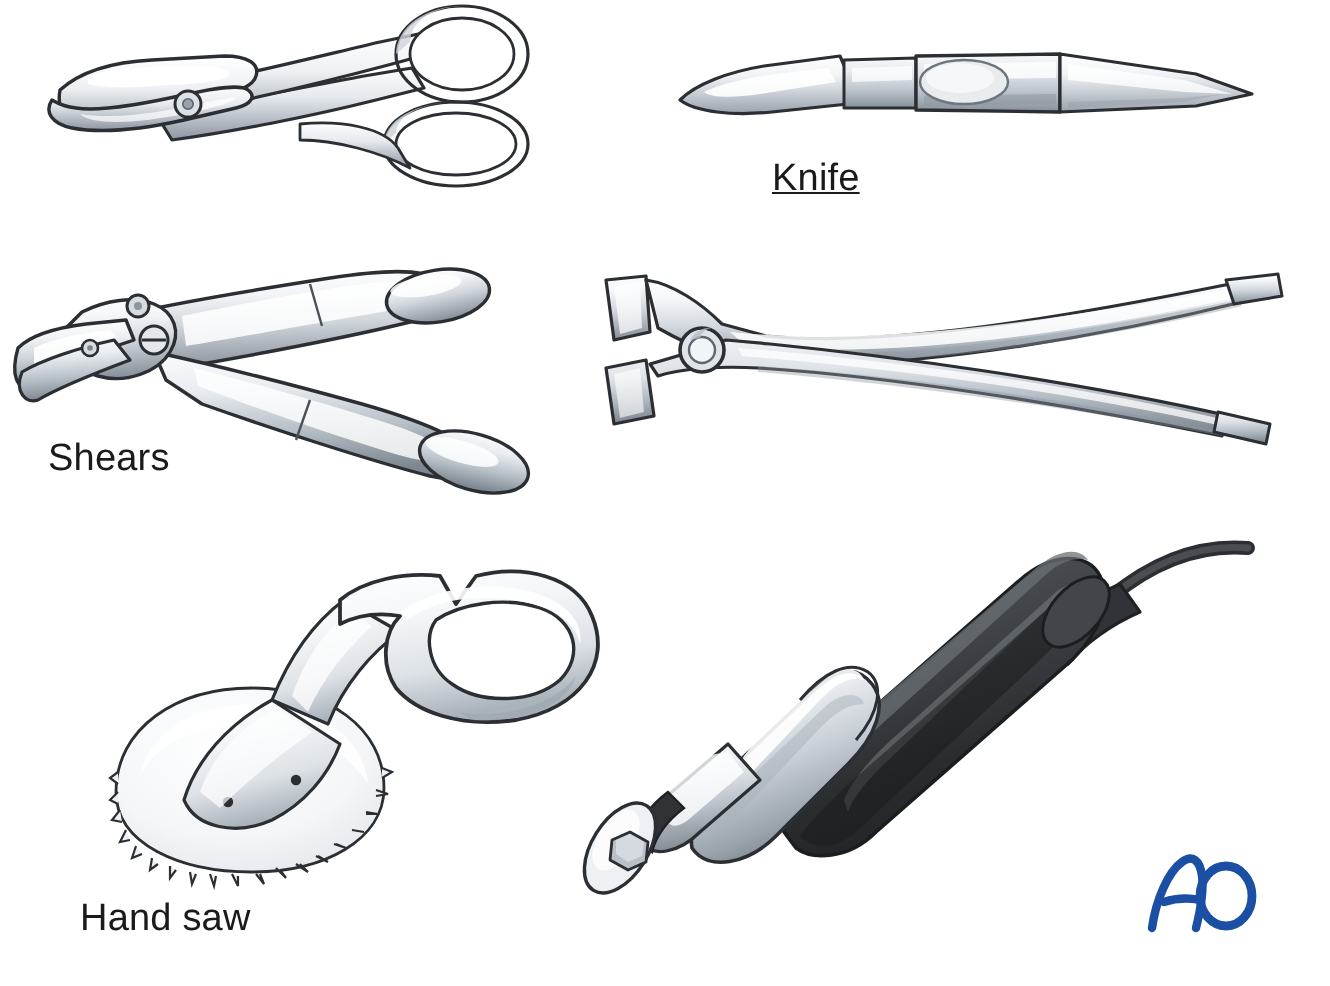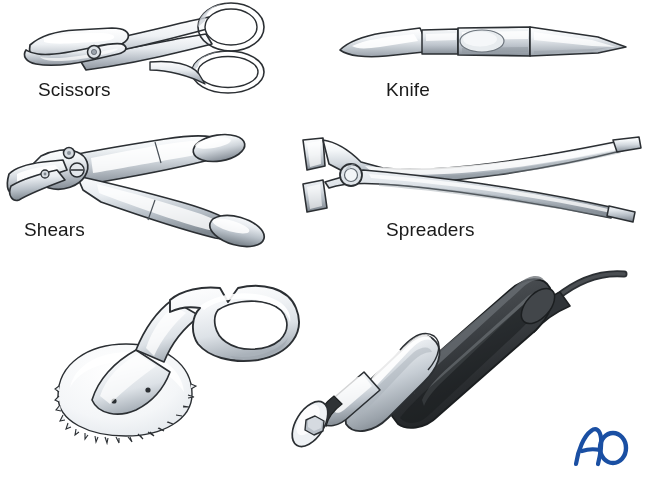--- a/index.html
+++ b/index.html
@@ -77,21 +77,20 @@
       <path d="M44,38 C56,34 76,33 98,33 C110,33 116,35 114,38 C112,41 96,42 78,43 C62,44 50,44 44,42 Z" fill="#ffffff" opacity="0.95"></path>
 
       <path d="M26,50 C22,56 26,62 36,64 C52,67 74,64 92,60 L118,54 C126,52 128,48 124,45
                C120,42 108,44 94,47 C72,52 50,56 38,54 C30,53 28,51 26,50 Z" fill="url(#mg1)" stroke="#2b2f33" stroke-width="1.7" stroke-linejoin="round"></path>
       <path d="M40,57 C58,60 82,56 104,51 C114,49 118,48 118,49 C116,52 96,57 74,60 C56,62 44,61 40,57 Z" fill="#ffffff" opacity="0.7"></path>
 
       <circle cx="94" cy="52" r="6.5" fill="#dde2e7" stroke="#2b2f33" stroke-width="1.5"></circle>
       <circle cx="94" cy="52" r="2.6" fill="#9aa2ab" stroke="#5e656d" stroke-width="0.8"></circle>
     </svg>
   </div>
-  <div class="label" style="left:38px; top:80px;">Scissors</div>
 
   <div class="panel" style="left:330px; top:18px;">
     <svg width="310" height="60" viewBox="0 0 310 60">
       <defs>
         <linearGradient id="kg1" x1="0" y1="0" x2="0" y2="1">
           <stop offset="0%" stop-color="#ffffff"></stop>
           <stop offset="35%" stop-color="#f0f3f6"></stop>
           <stop offset="62%" stop-color="#ccd2d8"></stop>
           <stop offset="100%" stop-color="#9aa2ab"></stop>
         </linearGradient>
@@ -114,21 +113,21 @@
       <path d="M132,30 L198,29 L198,34 L132,35 Z" fill="#8d959e" opacity="0.5"></path>
 
       <ellipse cx="152" cy="23" rx="22" ry="11" fill="#e8ecef" stroke="#6d757d" stroke-width="1.2"></ellipse>
       <ellipse cx="150" cy="21" rx="17" ry="7.5" fill="#f6f8f9" opacity="0.9"></ellipse>
 
       <path d="M200,9 L268,19 L296,29 L268,35 L200,38 Z" fill="url(#kg1)" stroke="#2b2f33" stroke-width="1.6" stroke-linejoin="round"></path>
       <path d="M204,14 L262,22 L286,29 L262,28 L204,22 Z" fill="#ffffff" opacity="0.78"></path>
       <path d="M204,33 L262,31 L282,29 L262,33 L204,36 Z" fill="#98a0a9" opacity="0.45"></path>
     </svg>
   </div>
-  <div class="label" style="left:386px; top:80px;">Knife</div>
+  <div class="label" style="left:386px; top:80px;text-decoration:underline;">Knife</div>
 
   <div class="panel" style="left:5px; top:130px;">
     <svg width="300" height="115" viewBox="0 0 300 115">
       <defs>
         <linearGradient id="sg1" x1="0" y1="0" x2="0.1" y2="1">
           <stop offset="0%" stop-color="#ffffff"></stop>
           <stop offset="28%" stop-color="#f2f5f7"></stop>
           <stop offset="58%" stop-color="#cfd5db"></stop>
           <stop offset="100%" stop-color="#8b939c"></stop>
         </linearGradient>
@@ -212,21 +211,20 @@
       <path d="M74,46 C152,52 240,64 318,82 L316,85 C240,68 152,56 76,50 Z" fill="#ffffff" opacity="0.75"></path>
       <path d="M84,55 C158,60 242,72 318,88 L316,90 C240,76 156,64 84,58 Z" fill="#8f98a1" opacity="0.4"></path>
 
       <path d="M314,78 L340,84 L338,94 L312,88 Z" fill="url(#pg2)" stroke="#2b2f33" stroke-width="1.5" stroke-linejoin="round"></path>
 
       <circle cx="56" cy="47" r="11" fill="#dfe4e9" stroke="#2b2f33" stroke-width="1.8"></circle>
       <circle cx="56" cy="47" r="6.5" fill="#f2f5f7" stroke="#5e666e" stroke-width="1.2"></circle>
       <path d="M50,42 a11,11 0 0 1 11,-6 a6.5,6.5 0 0 0 -6,5 Z" fill="#b6bec6" opacity="0.8"></path>
     </svg>
   </div>
-  <div class="label" style="left:386px; top:220px;">Spreaders</div>
 
   <div class="panel" style="left:40px; top:268px;">
     <svg width="270" height="170" viewBox="0 0 270 170">
       <defs>
         <linearGradient id="hg1" x1="0" y1="0" x2="0.3" y2="1">
           <stop offset="0%" stop-color="#ffffff"></stop>
           <stop offset="35%" stop-color="#f4f6f8"></stop>
           <stop offset="70%" stop-color="#dde2e7"></stop>
           <stop offset="100%" stop-color="#aab2ba"></stop>
         </linearGradient>
@@ -270,20 +268,21 @@
                C148,38 138,40 130,44 Z" fill="url(#hg1)" stroke="#2b2f33" stroke-width="1.9" stroke-linejoin="round"></path>
 
       <path d="M178,42 C190,34 212,30 230,36 C248,42 252,60 240,72
                C226,84 200,84 186,74 C174,66 172,50 178,42 Z" fill="#ffffff" stroke="#2b2f33" stroke-width="1.7"></path>
 
       <path d="M160,38 C176,26 204,22 226,28 C244,33 252,44 250,54
                C248,44 238,36 222,33 C200,28 176,32 164,42 Z" fill="#ffffff" opacity="0.9"></path>
       <path d="M190,88 C212,92 238,84 248,70 C244,84 222,94 196,92 Z" fill="#98a0a8" opacity="0.45"></path>
     </svg>
   </div>
+  <div class="label" style="left:40px; top:450px;">Hand saw</div>
 
   <div class="panel" style="left:288px; top:262px;">
     <svg width="375" height="180" viewBox="0 0 375 180">
       <defs>
         <linearGradient id="eg-body" x1="0.1" y1="0" x2="0.5" y2="1">
           <stop offset="0%" stop-color="#5a5e62"></stop>
           <stop offset="22%" stop-color="#4b4f53"></stop>
           <stop offset="45%" stop-color="#3c4044"></stop>
           <stop offset="72%" stop-color="#2a2d30"></stop>
           <stop offset="100%" stop-color="#1f2224"></stop>

